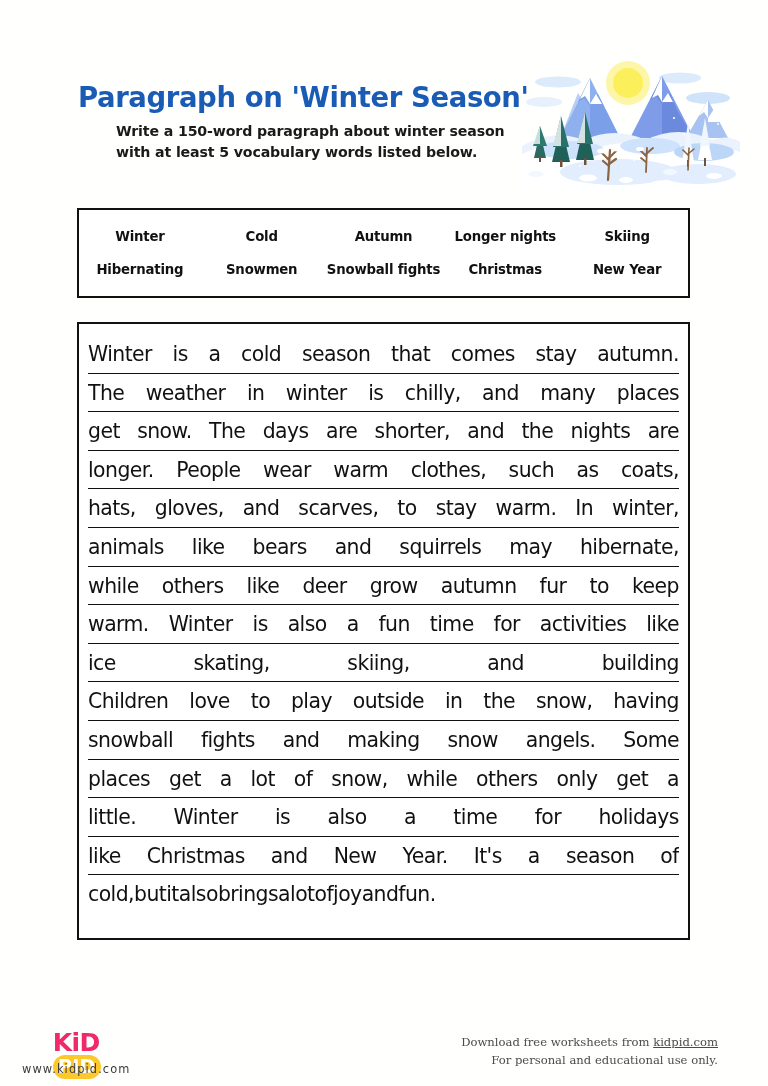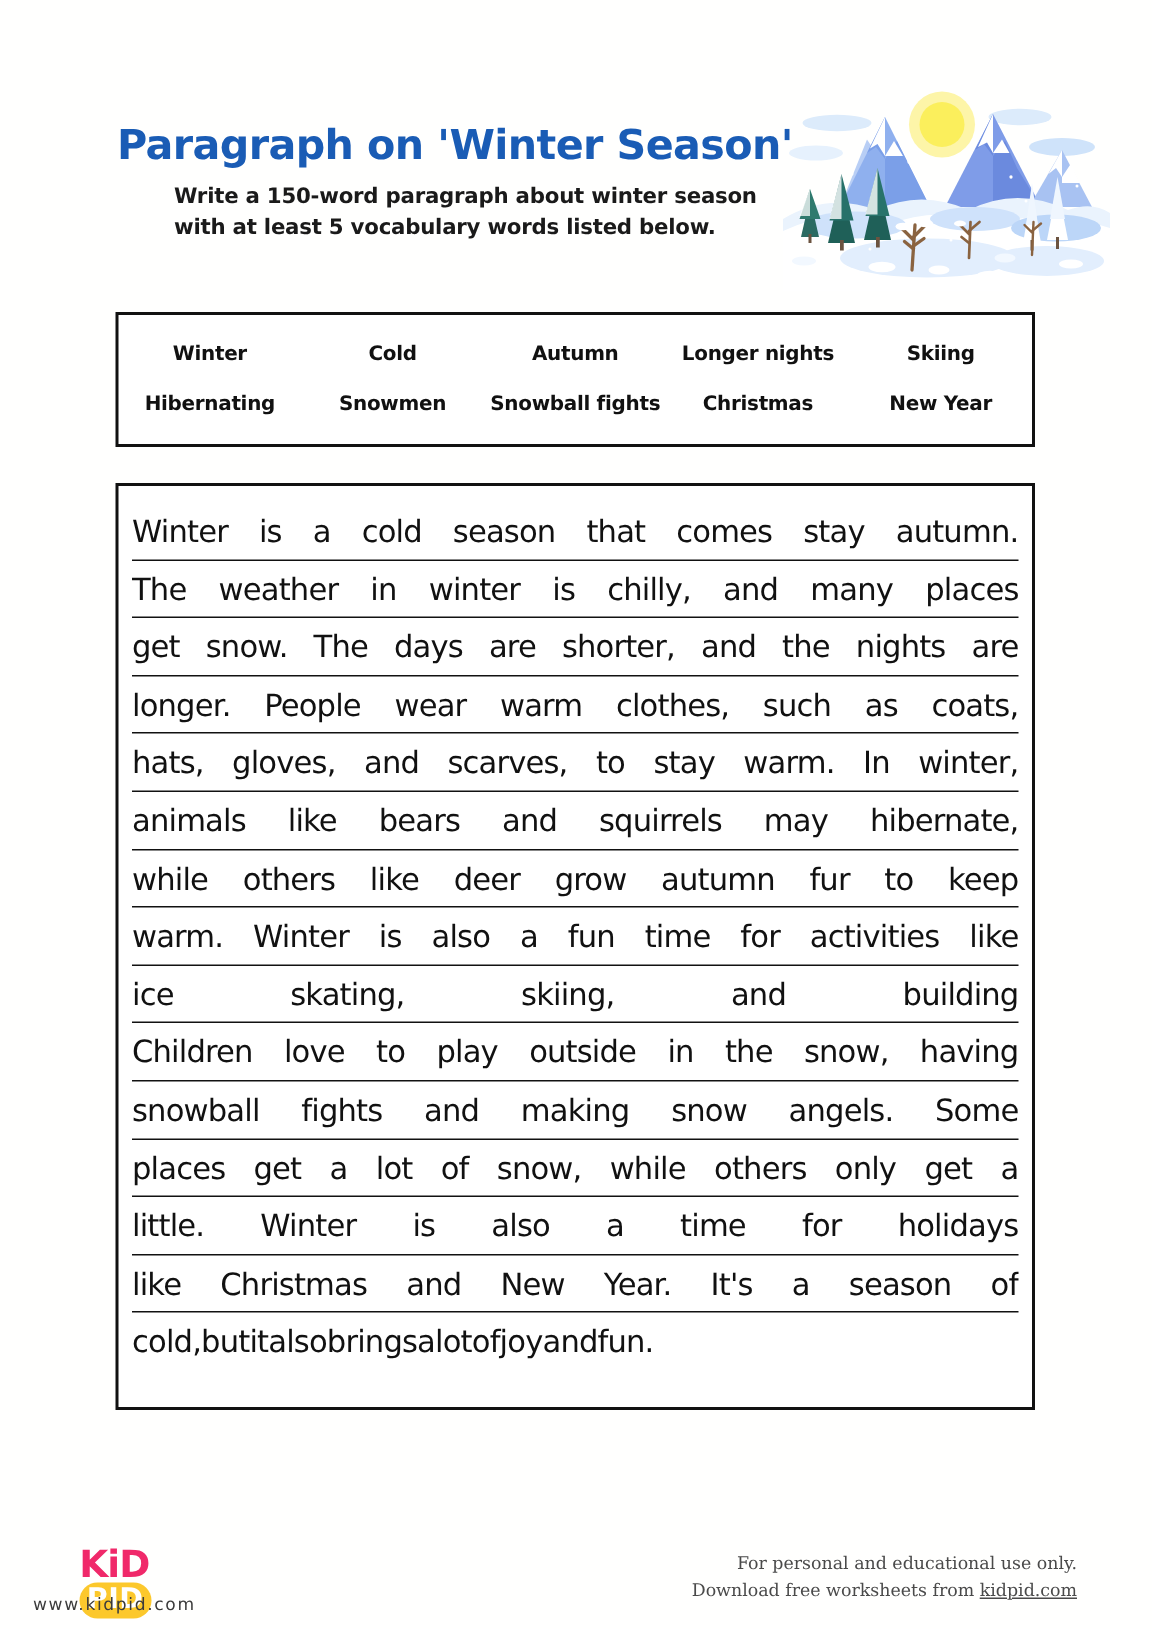--- a/index.html
+++ b/index.html
@@ -486,18 +486,18 @@
 
 <div id="footer">
   <div id="kidpid-logo">
     <div id="logo-marks">
       <span id="logo-kid">KiD</span>
       <span id="logo-pid">PID</span>
     </div>
     <div id="logo-url">www.kidpid.com</div>
   </div>
   <div id="footer-note">
-    <div>For personal and educational use only.</div>
     <div>
       <span>Download free worksheets from </span><span id="footer-link">kidpid.com</span>
     </div>
+    <div>For personal and educational use only.</div>
   </div>
 </div>
 
 </body></html>

